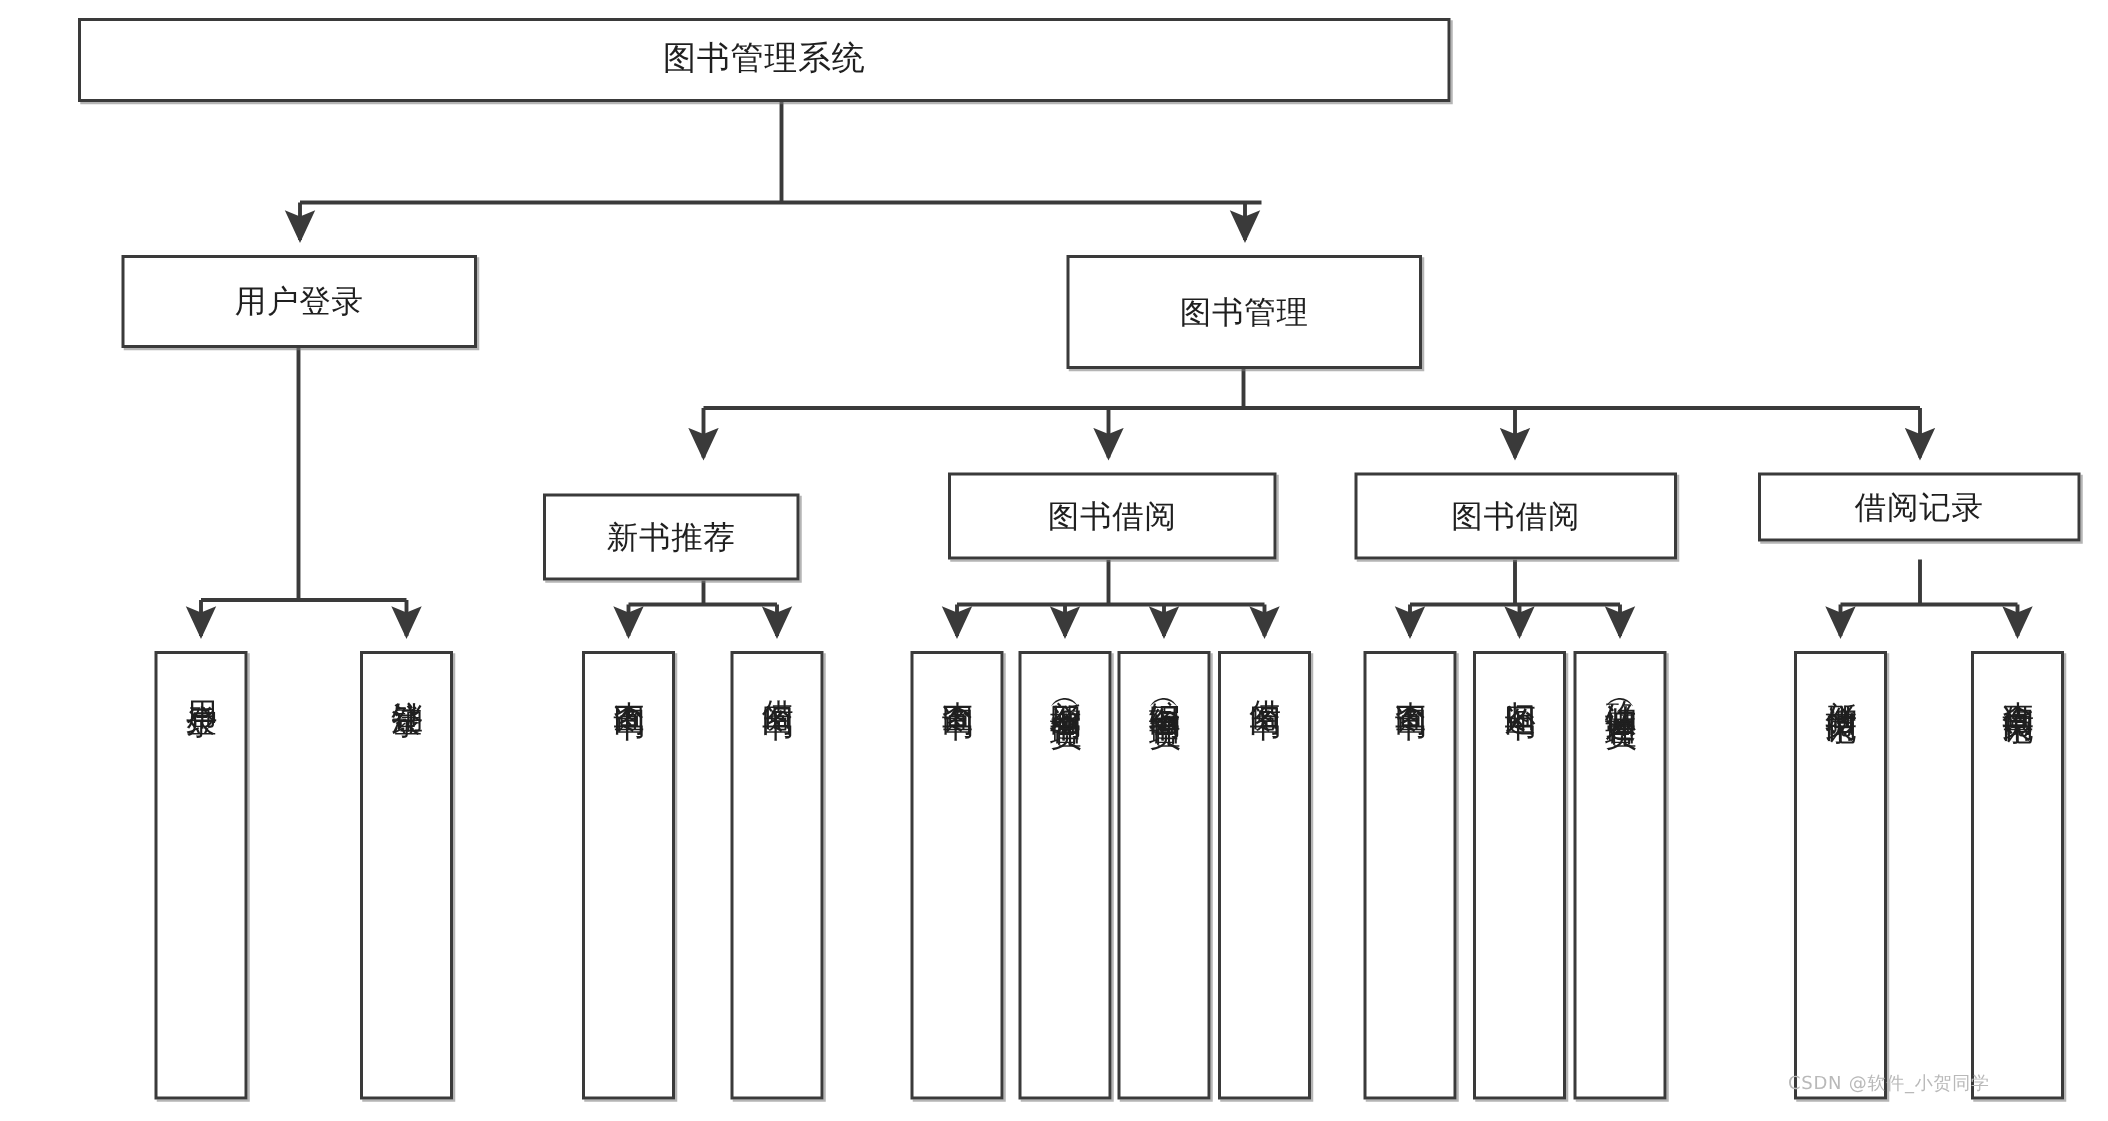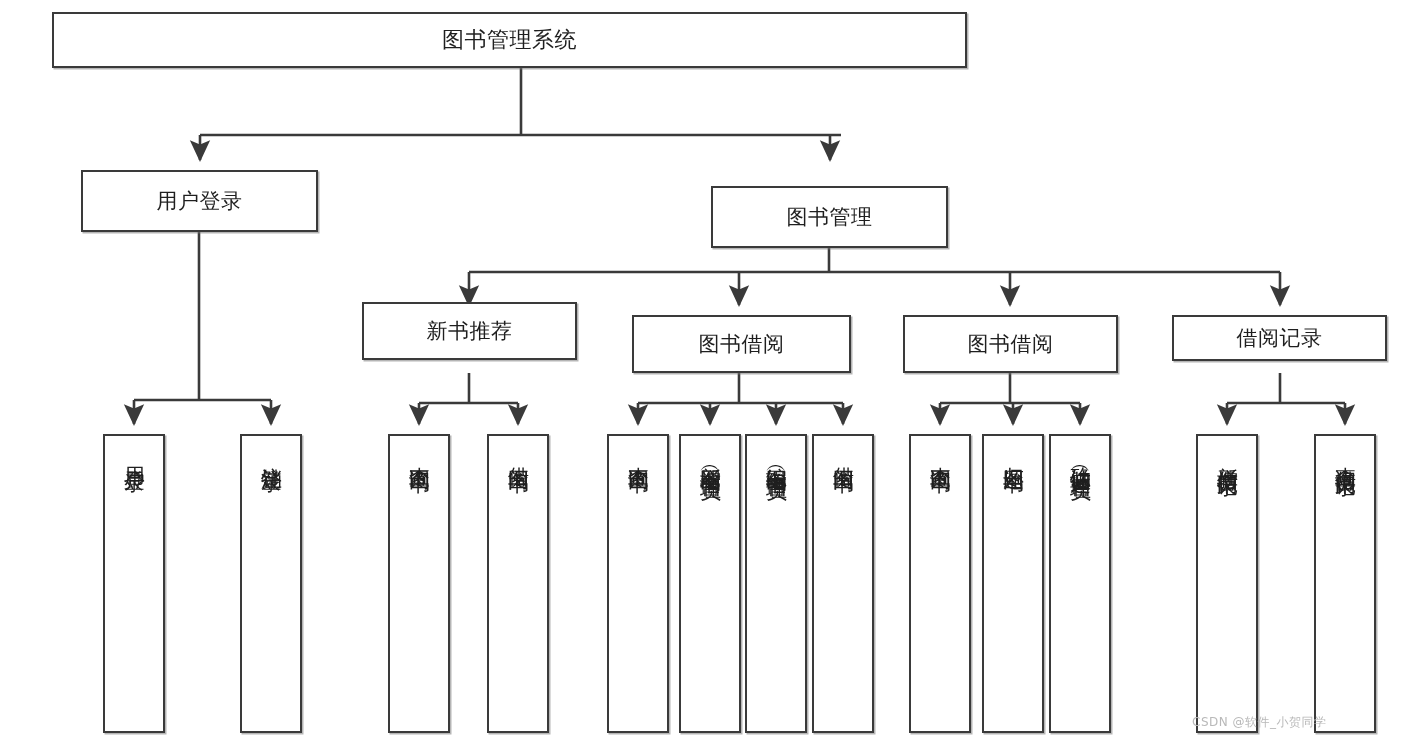--- a/index.html
+++ b/index.html
@@ -126,25 +126,25 @@
     </g>
   </svg>
 
   <div class="node root" style="left:20px;top:12px;width:915px;height:56px;margin-left:32px;">
     <span class="label">图书管理系统</span>
   </div>
 
   <div class="node" style="left:81px;top:170px;width:237px;height:62px;">
     <span class="label">用户登录</span>
   </div>
-  <div class="node" style="left:711px;top:186px;width:237px;height:62px;">
+  <div class="node" style="left:711px;top:170px;width:237px;height:76px;">
     <span class="label">图书管理</span>
   </div>
 
-  <div class="node" style="left:362px;top:302px;width:215px;height:58px;">
+  <div class="node" style="left:362px;top:329px;width:171px;height:58px;">
     <span class="label">新书推荐</span>
   </div>
   <div class="node" style="left:632px;top:315px;width:219px;height:58px;">
     <span class="label">图书借阅</span>
   </div>
   <div class="node" style="left:903px;top:315px;width:215px;height:58px;">
     <span class="label">图书借阅</span>
   </div>
   <div class="node" style="left:1172px;top:315px;width:215px;height:46px;">
     <span class="label">借阅记录</span>

